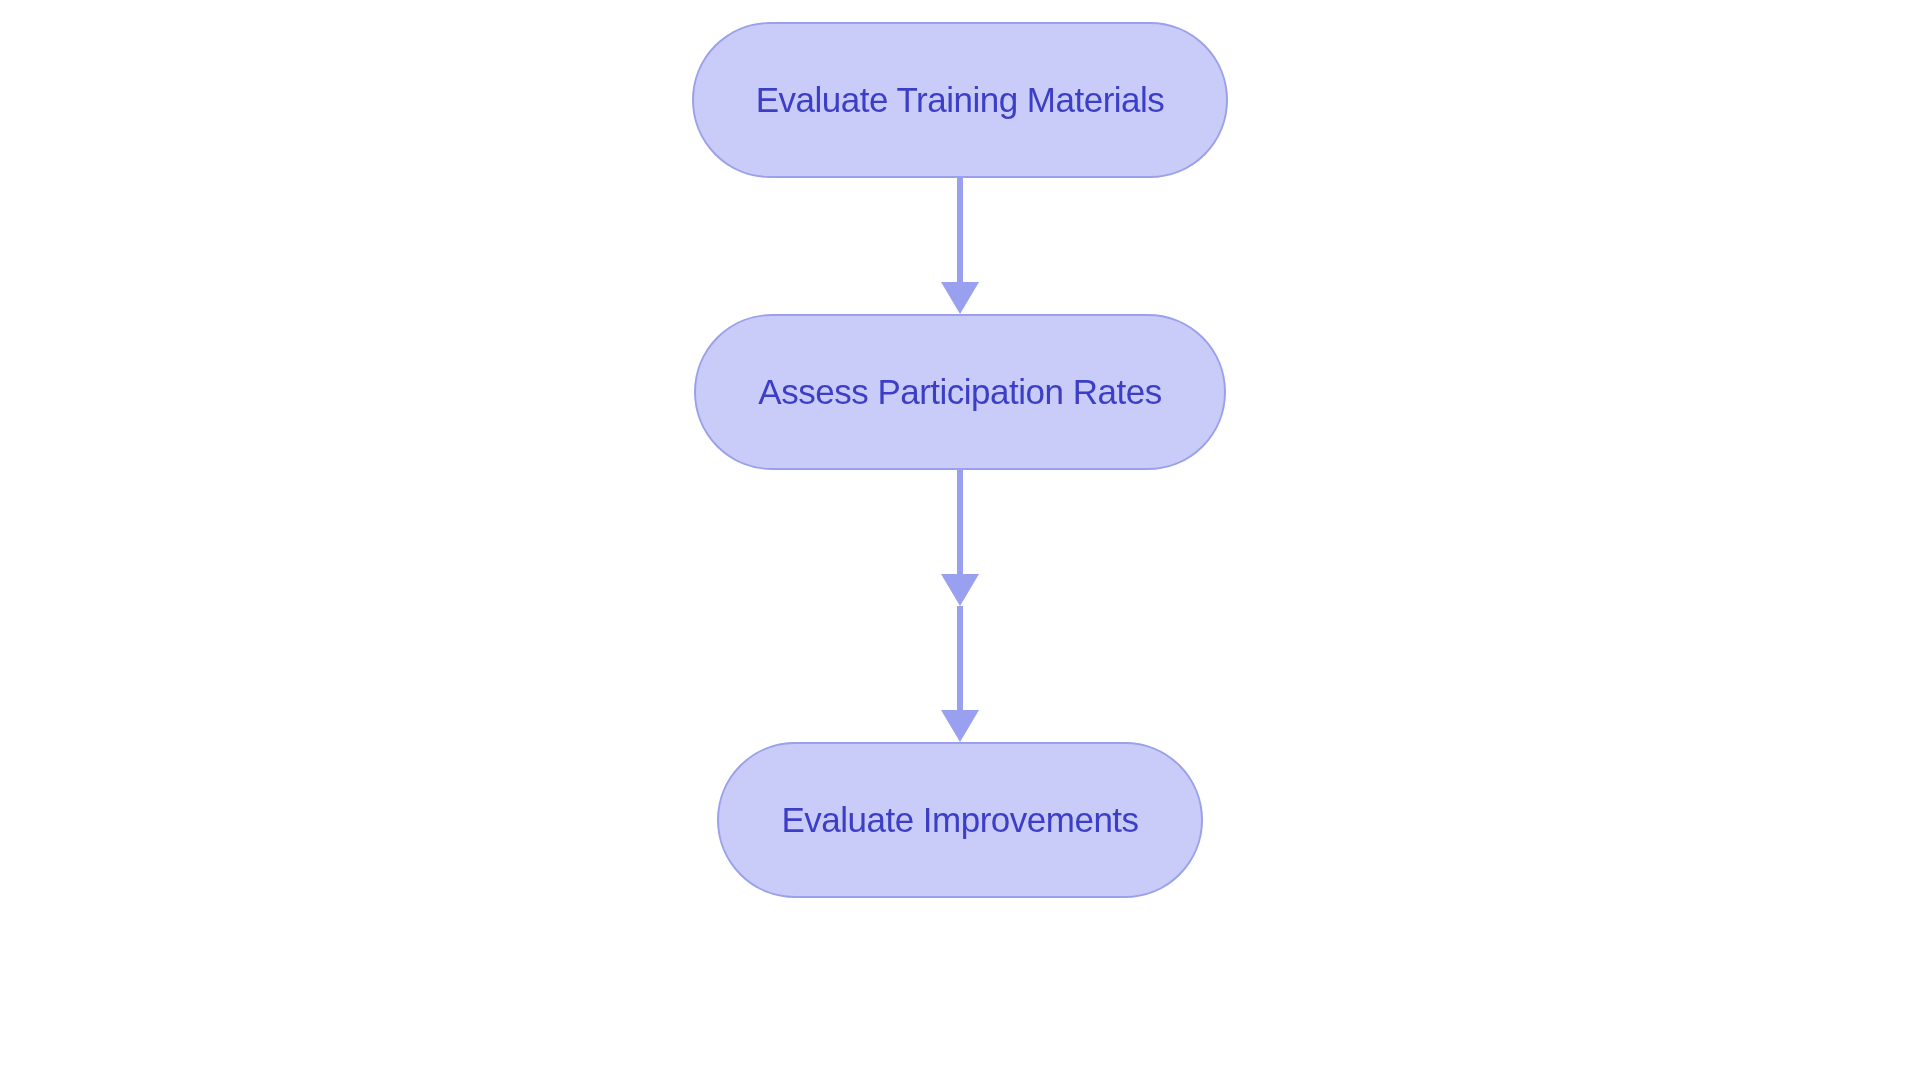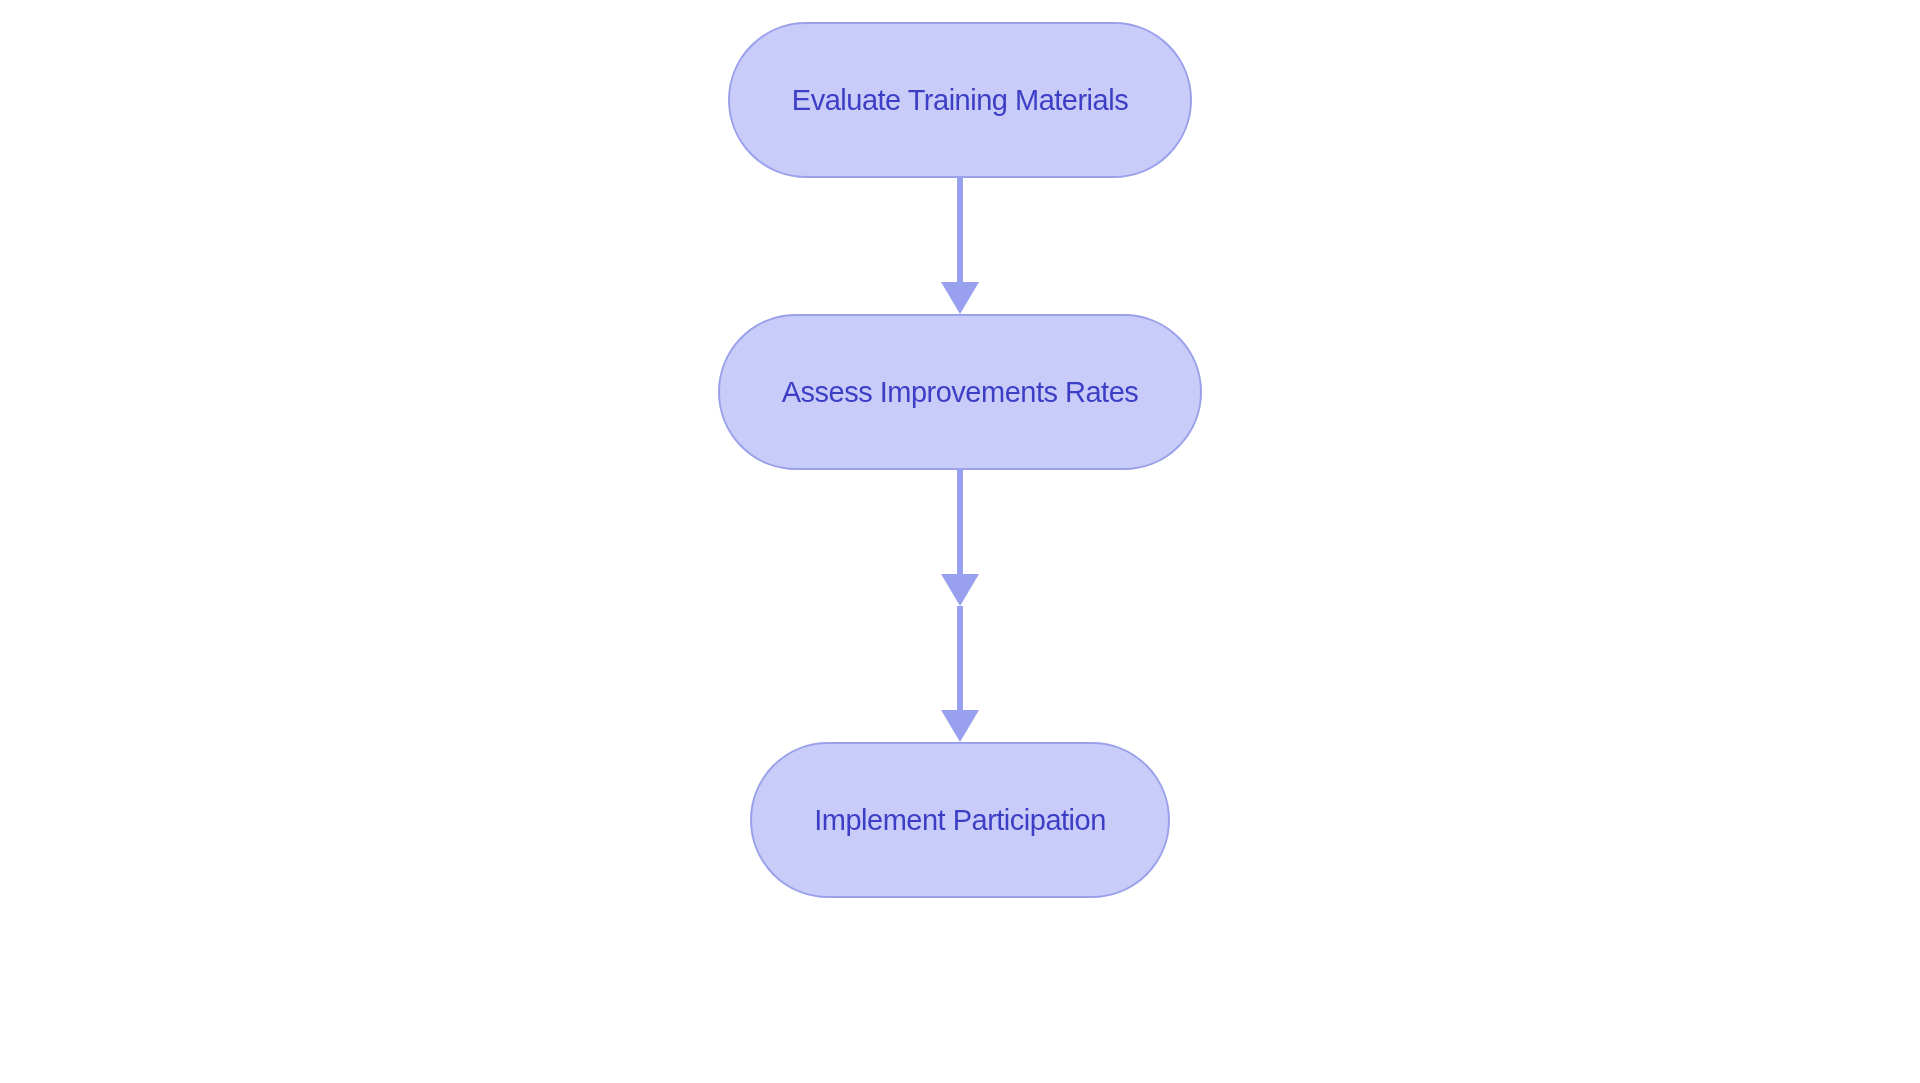--- a/index.html
+++ b/index.html
@@ -28,21 +28,21 @@
   .flow-node {
     height: 156px;
     border-radius: 78px;
     background: var(--node-fill);
     border: 2px solid var(--node-border);
     color: var(--node-text);
     display: flex;
     align-items: center;
     justify-content: center;
     padding: 0 62px;
-    font-size: 29px;
+    font-size: 35px;
     font-weight: 500;
     letter-spacing: -0.5px;
     white-space: nowrap;
     flex: 0 0 auto;
   }
   .flow-connector {
     height: 136px;
     width: 38px;
     display: flex;
     flex-direction: column;
@@ -71,31 +71,31 @@
   <div class="flow-node">
     <span>Evaluate Training Materials</span>
   </div>
 
   <div class="flow-connector">
     <div class="connector-line"></div>
     <div class="arrowhead"></div>
   </div>
 
   <div class="flow-node">
-    <span>Assess Improvements Rates</span>
+    <span>Assess Participation Rates</span>
   </div>
 
   <div class="flow-connector">
     <div class="connector-line"></div>
     <div class="arrowhead"></div>
   </div>
 
 
   <div class="flow-connector">
     <div class="connector-line"></div>
     <div class="arrowhead"></div>
   </div>
 
   <div class="flow-node">
-    <span>Implement Participation</span>
+    <span>Evaluate Improvements</span>
   </div>
 
 </div>
 
 </body></html>

